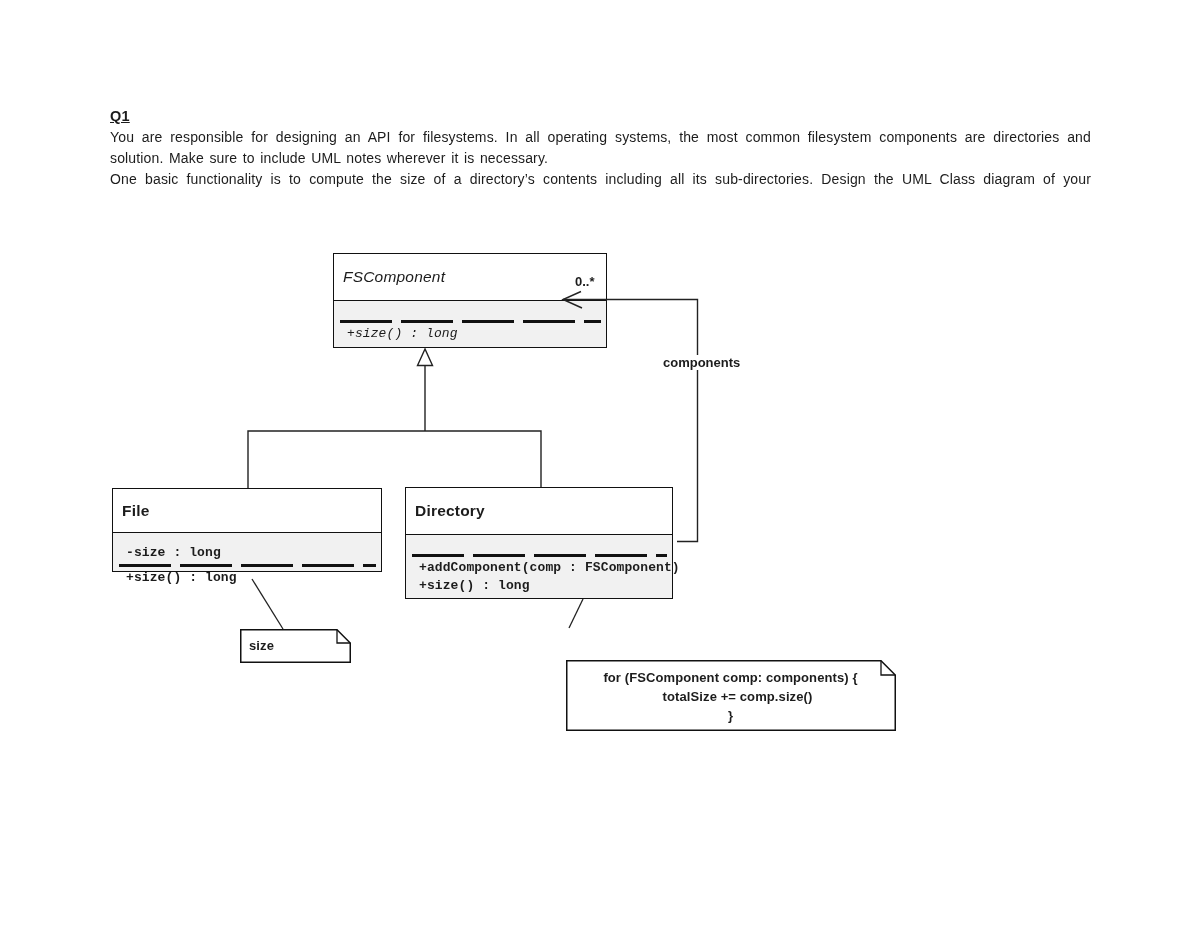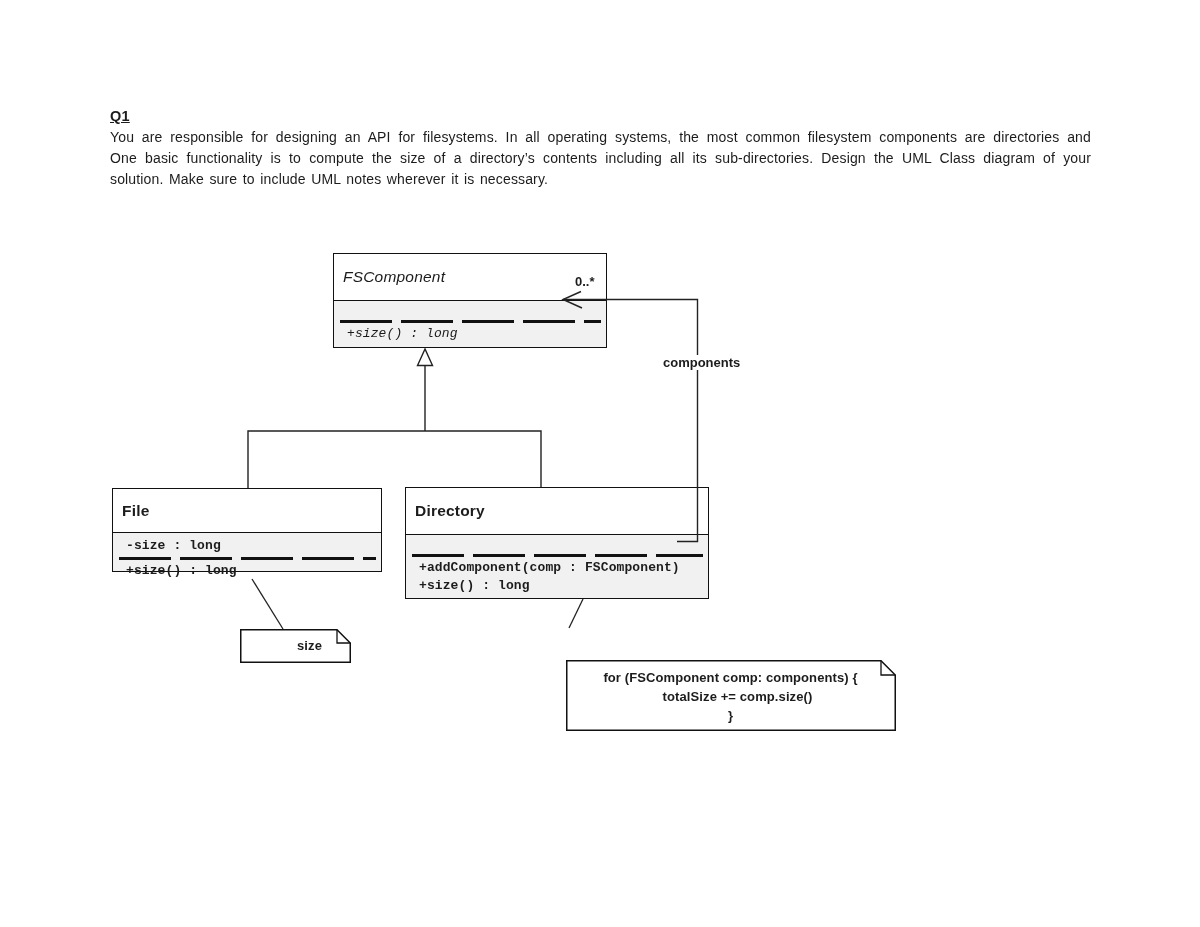--- a/index.html
+++ b/index.html
@@ -38,58 +38,58 @@
   #wires{position:absolute;left:0;top:0;z-index:2;pointer-events:none;}
 </style>
 </head>
 <body>
 
 <div id="page">
 
   <div id="question">
     <div id="q-number">Q1</div>
     <div class="q-line">You are responsible for designing an API for filesystems. In all operating systems, the most common filesystem components are directories and</div>
+    <div class="q-line last">solution. Make sure to include UML notes wherever it is necessary.</div>
     <div class="q-line">One basic functionality is to compute the size of a directory’s contents including all its sub-directories. Design the UML Class diagram of your</div>
-    <div class="q-line last">solution. Make sure to include UML notes wherever it is necessary.</div>
   </div>
 
   <div class="uml-class" style="left:289px;top:253px;width:274px;height:95px;margin-left:44px;">
     <div class="uml-head" style="height:47px;">
       <span class="cls-name abstract">FSComponent</span>
     </div>
     <div class="spacer"></div>
     <div class="sep-dashed"></div>
     <div class="op-row italic">+size() : long</div>
   </div>
 
   <div class="uml-class" style="left:112px;top:488px;width:270px;height:84px;">
     <div class="uml-head" style="height:44px;">
       <span class="cls-name">File</span>
     </div>
-    <div class="attr-row" style="padding-top:4px;">-size : long</div>
+    <div class="attr-row" style="padding-top:11px;">-size : long</div>
     <div class="sep-dashed"></div>
     <div class="op-row">+size() : long</div>
   </div>
 
-  <div class="uml-class" style="left:405px;top:487px;width:304px;height:112px;">
+  <div class="uml-class" style="left:405px;top:487px;width:268px;height:112px;">
     <div class="uml-head" style="height:47px;">
       <span class="cls-name">Directory</span>
     </div>
     <div class="spacer"></div>
     <div class="sep-dashed"></div>
     <div class="op-row">+addComponent(comp : FSComponent)</div>
     <div class="op-row">+size() : long</div>
   </div>
 
   <div class="uml-note" style="left:240px;top:629px;width:111px;height:34px;">
     <svg width="111" height="34">
       <polygon points="0.75,0.75 97,0.75 110.25,14 110.25,33.25 0.75,33.25" fill="#ffffff" stroke="#111" stroke-width="1.5"></polygon>
       <polyline points="97,0.75 97,14 110.25,14" fill="none" stroke="#111" stroke-width="1.3"></polyline>
     </svg>
-    <div class="note-text" style="padding-top:7px;margin-left:48px;">size</div>
+    <div class="note-text" style="padding-top:7px;">size</div>
   </div>
 
   <div class="uml-note" style="left:566px;top:660px;width:330px;height:85px;text-align:center;">
     <svg width="330" height="71">
       <polygon points="0.75,0.75 315,0.75 329.25,15 329.25,70.25 0.75,70.25" fill="#ffffff" stroke="#111" stroke-width="1.5"></polygon>
       <polyline points="315,0.75 315,15 329.25,15" fill="none" stroke="#111" stroke-width="1.3"></polyline>
     </svg>
     <div class="note-text">
       <div class="note-line">for (FSComponent comp: components) {</div>
       <div class="note-line indent">totalSize += comp.size()</div>

